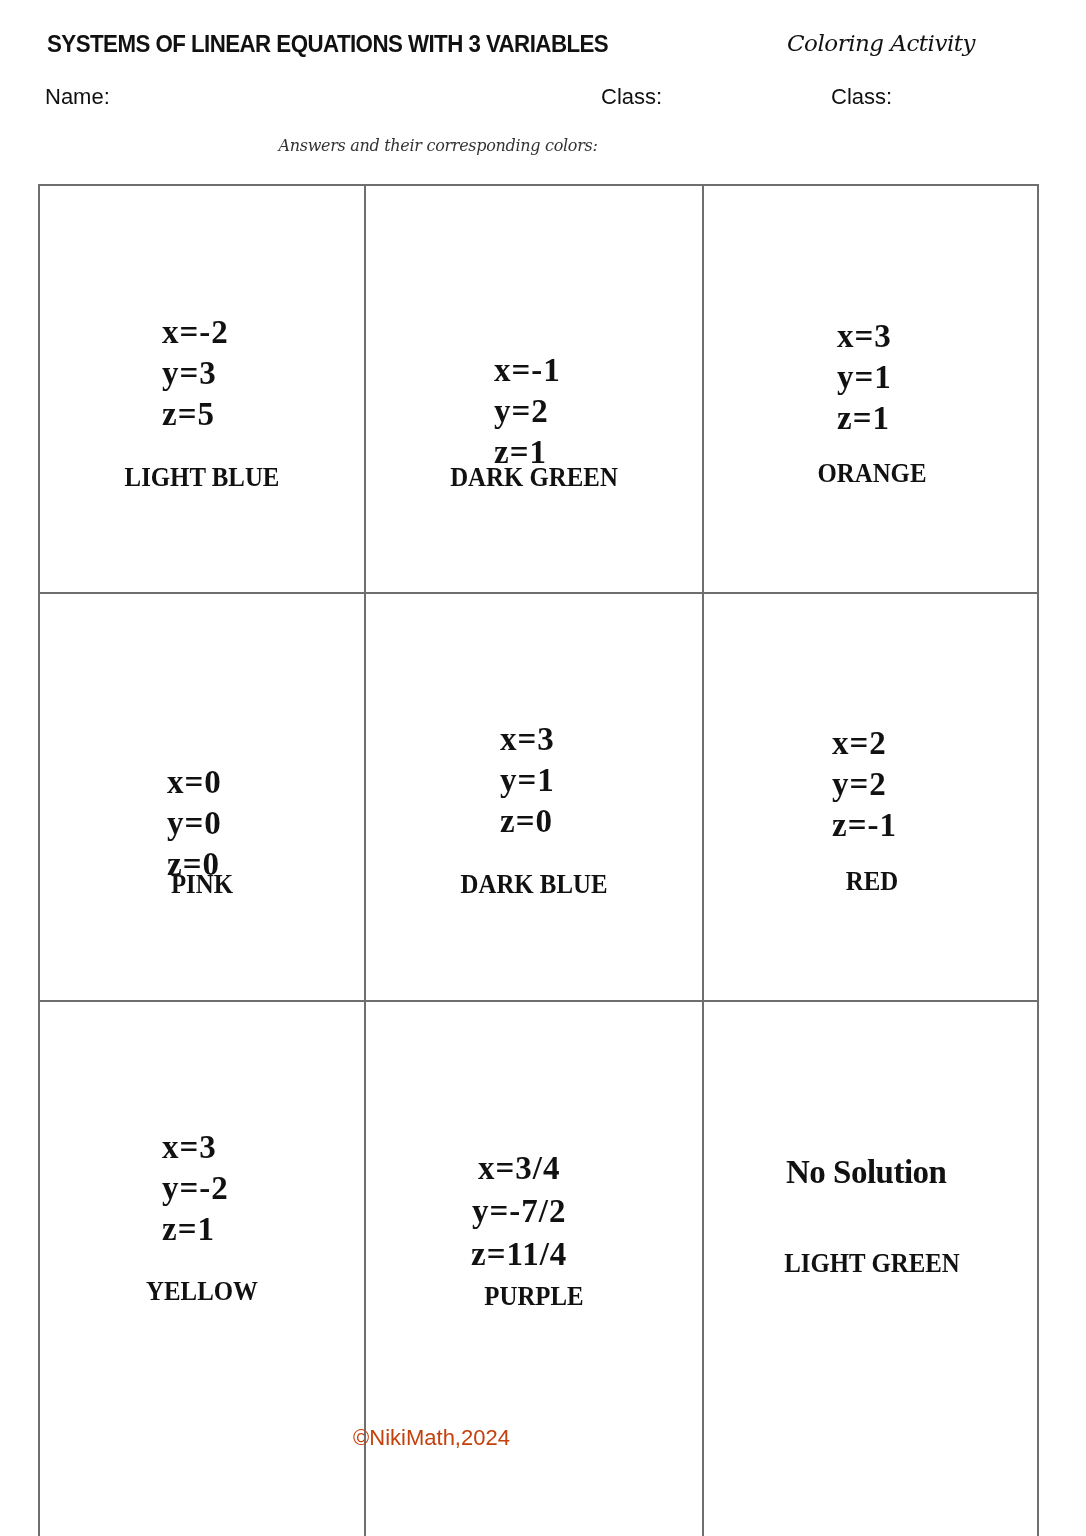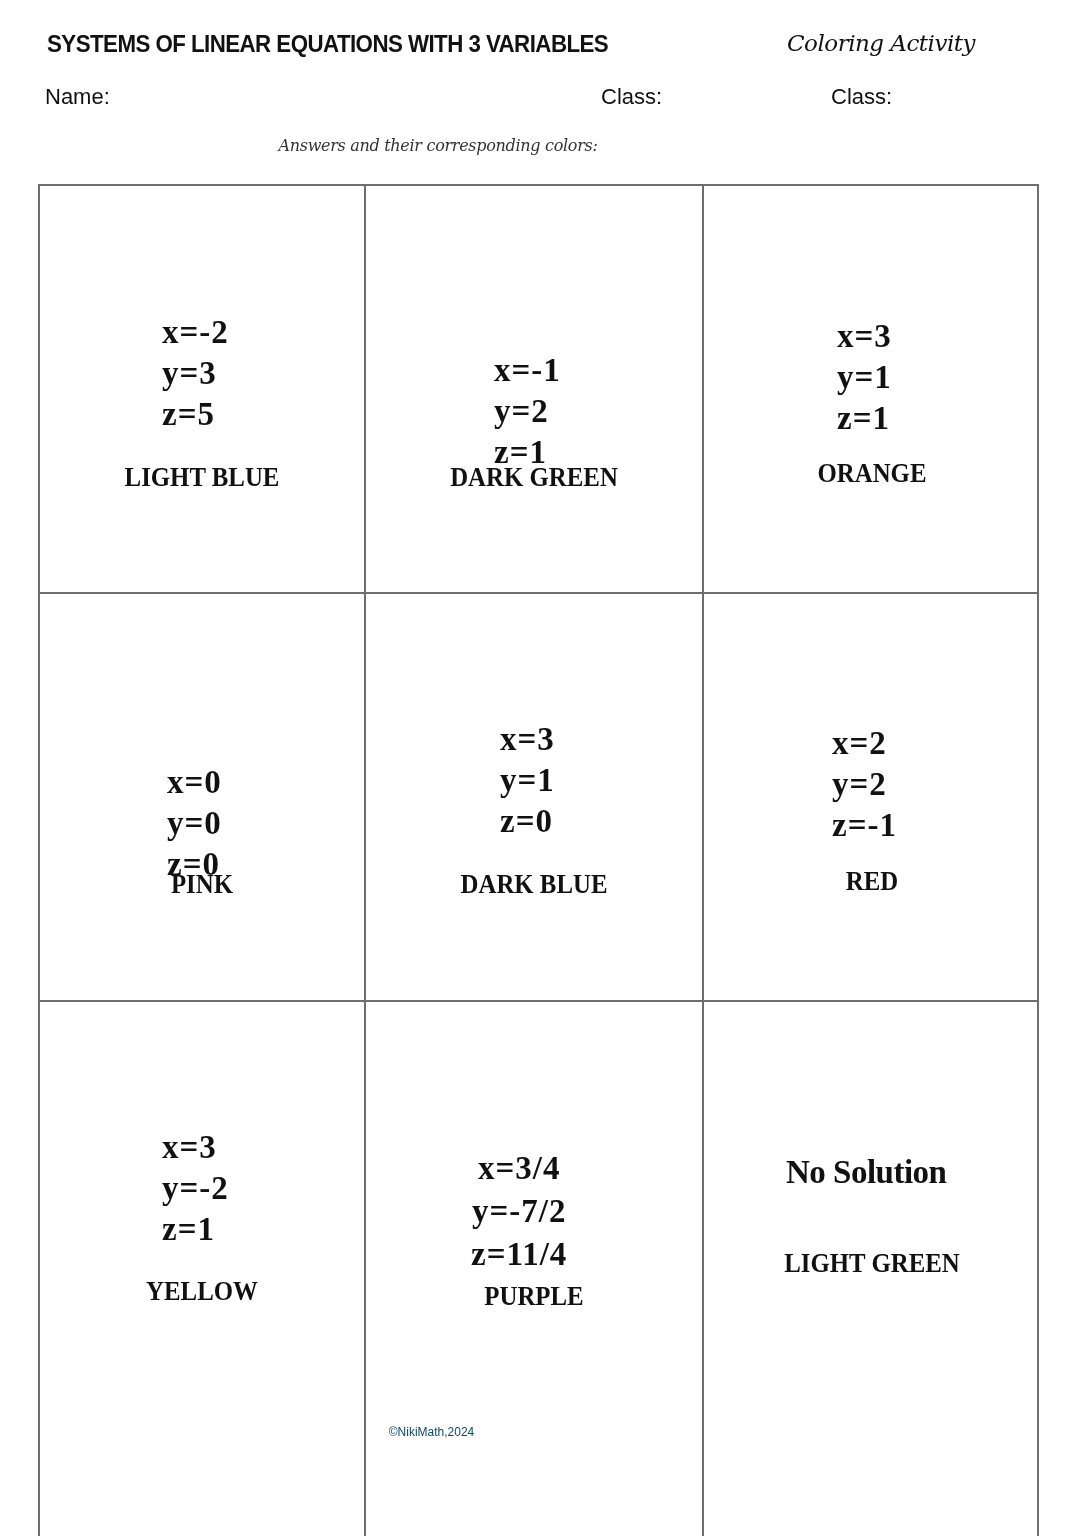--- a/index.html
+++ b/index.html
@@ -8,21 +8,21 @@
     .subtitle { position: absolute; left: 787px; top: 30px; font-family: "DejaVu Serif", serif; font-style: italic; font-size: 23px; letter-spacing: -0.5px; }
     .field { position: absolute; top: 84px; font-family: "Liberation Sans", sans-serif; font-size: 22px; }
     .answers-heading { position: absolute; left: 0; width: 876px; text-align: center; top: 136px; font-family: "DejaVu Serif", serif; font-style: italic; font-size: 16px; color: #333; letter-spacing: -0.3px; }
     .grid { position: absolute; left: 38px; top: 184px; width: 1001px; height: 1362px; border: 2px solid #6e6e6e; box-sizing: border-box; }
     .vline { position: absolute; top: 0; bottom: 0; width: 1.5px; background: #6e6e6e; }
     .hline { position: absolute; left: 0; right: 0; height: 1.5px; background: #6e6e6e; }
     .cell { position: absolute; font-family: "Liberation Serif", serif; }
     .eq { font-family: "Liberation Serif", serif; font-weight: bold; font-size: 33px; line-height: 41px; letter-spacing: 1px; white-space: pre; }
     .color-label { position: absolute; font-family: "Liberation Serif", serif; font-weight: bold; font-size: 27px; text-align: center; width: 320px; transform: scaleX(0.92); }
     .nosol { position: absolute; font-family: "Liberation Serif", serif; font-weight: bold; font-size: 33px; letter-spacing: -0.5px; }
-    .footer { position: absolute; left: 0; width: 863px; top: 1425px; text-align: center; font-family: "Liberation Sans", sans-serif; font-size: 12px; color: #0c4a6e; }
+    .footer { position: absolute; left: 0; width: 863px; top: 1425px; text-align: center; font-family: "Liberation Sans", sans-serif; font-size: 22px; color: #c2410c; }
   </style>
 </head>
 <body>
 
 <div class="title">SYSTEMS OF LINEAR EQUATIONS WITH 3 VARIABLES</div>
 <div class="subtitle">Coloring Activity</div>
 
 <div class="field" style="left:45px;">Name:</div>
 <div class="field" style="left:601px;">Class:</div>
 <div class="field" style="left:831px;">Class:</div>

